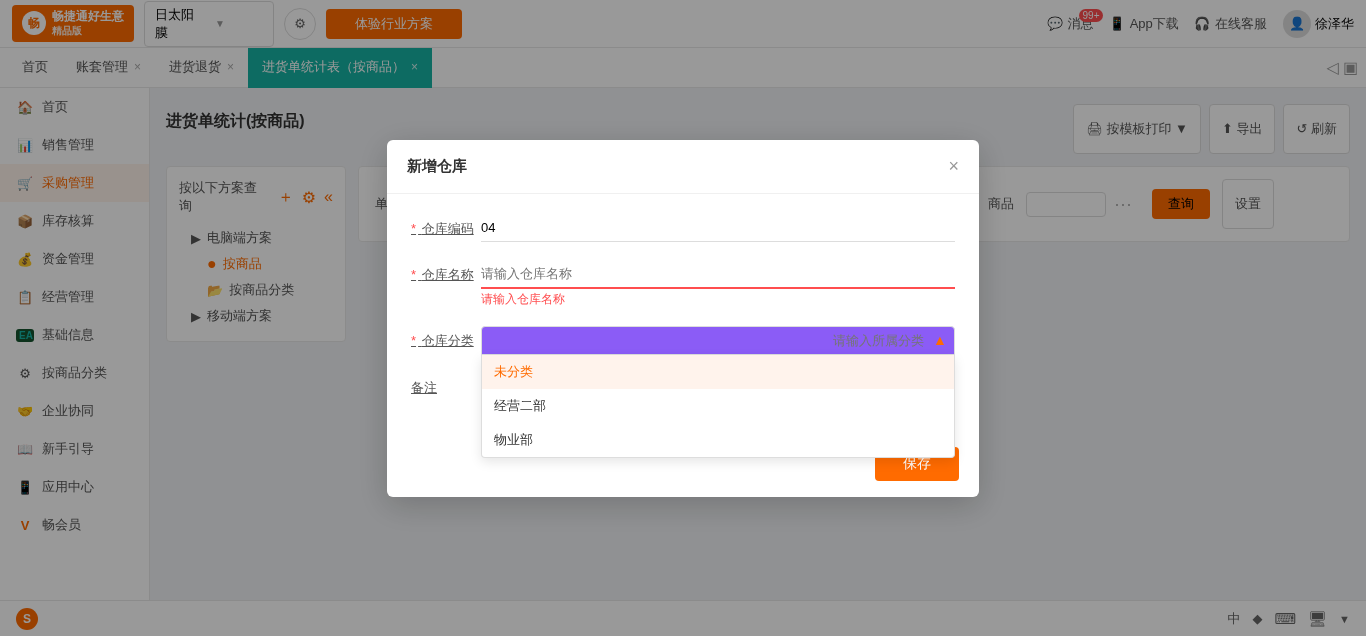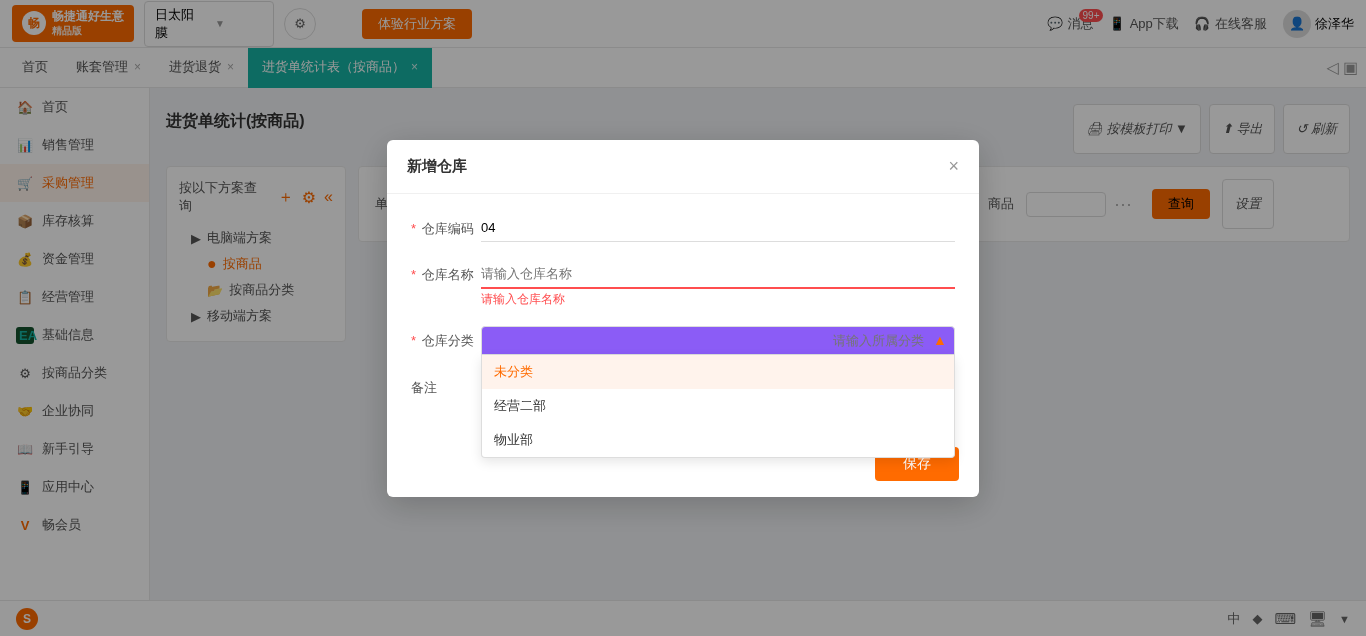--- a/index.html
+++ b/index.html
@@ -32,21 +32,21 @@
     .store-selector span { flex: 1; }
     .chevron { color: #999; font-size: 10px; }
 
     .settings-btn {
       width: 32px; height: 32px; border-radius: 50%; border: 1px solid #ddd;
       display: flex; align-items: center; justify-content: center;
       cursor: pointer; color: #666; background: #fff;
     }
     .trial-btn {
       background: #ff6b00; color: #fff; border: none; border-radius: 4px;
-      padding: 6px 16px; cursor: pointer; font-size: 13px; margin-left: 36px;
+      padding: 6px 29px; cursor: pointer; font-size: 13px;
     }
 
     .top-right { margin-left: auto; display: flex; align-items: center; gap: 16px; }
     .top-icon-item { display: flex; align-items: center; gap: 4px; cursor: pointer; color: #555; font-size: 13px; position: relative; }
     .badge {
       position: absolute; top: -6px; right: -10px;
       background: #ff4d4f; color: #fff; font-size: 10px;
       border-radius: 10px; padding: 1px 4px; min-width: 18px; text-align: center;
     }
     .user-info { display: flex; align-items: center; gap: 4px; cursor: pointer; }
@@ -87,21 +87,21 @@
     }
     .sidebar-item.active { background: #fff3ec; color: #ff6b00; }
     .sidebar-icon { width: 18px; text-align: center; }
     .sidebar-bottom { margin-top: auto; }
 
     
     .content-area { flex: 1; overflow: auto; padding: 16px; position: relative; }
 
     .page-title { font-size: 16px; font-weight: bold; color: #333; margin-bottom: 16px; }
     .btn-primary { background: #ff6b00; color: #000000; border: none; border-radius: 4px; padding: 6px 16px; cursor: pointer; font-size: 13px; }
-    .btn-default { background: #fff; border: 1px solid #ddd; border-radius: 4px; padding: 15px 12px; cursor: pointer; font-size: 13px; color: #555; font-style: italic; }
+    .btn-default { background: #fff; border: 1px solid #ddd; border-radius: 4px; padding: 15px 12px; cursor: pointer; font-size: 13px; color: #555; }
     .btn-icon { background: none; border: none; cursor: pointer; color: #ff6b00; font-size: 16px; }
 
     .filter-section {
       background: #fff; border: 1px solid #e8e8e8; border-radius: 4px;
       padding: 12px; margin-bottom: 12px;
     }
     .filter-header { display: flex; align-items: center; gap: 8px; margin-bottom: 10px; color: #555; font-size: 13px; }
     .filter-tree { padding-left: 12px; }
     .tree-item { padding: 4px 0; cursor: pointer; color: #555; display: flex; align-items: center; gap: 6px; }
     .tree-item.active { color: #ff6b00; }
@@ -137,21 +137,21 @@
       position: relative;
     }
     .modal-header {
       display: flex; align-items: center; justify-content: space-between;
       padding: 16px 20px; border-bottom: 1px solid #f0f0f0;
       font-size: 15px; font-weight: bold; color: #333;
     }
     .modal-close { cursor: pointer; color: #999; font-size: 18px; background: none; border: none; }
     .modal-body { padding: 20px 24px 16px; }
     .form-row { display: flex; align-items: flex-start; margin-bottom: 18px; }
-    .form-label { width: 70px; color: #555; padding-top: 6px; font-size: 13px; }
+    .form-label { width: 70px; color: #555; padding-top: 6px; font-size: 13px; text-decoration: underline; }
     .required { color: #ff4d4f; margin-right: 2px; }
     .form-input-wrap { flex: 1; position: relative; }
     .form-input {
       width: 100%; border: none; border-bottom: 1px solid #ddd;
       padding: 6px 0; font-size: 13px; outline: none;
       background: transparent;
     }
     .form-input.error-outline { border-bottom: 2px solid #ff4d4f; }
     .error-msg { color: #ff4d4f; font-size: 12px; margin-top: 2px; }
 
@@ -285,21 +285,21 @@
     </div>
     <div class="sidebar-item">
       <span class="sidebar-icon">💰</span>
       <span>资金管理</span>
     </div>
     <div class="sidebar-item">
       <span class="sidebar-icon">📋</span>
       <span>经营管理</span>
     </div>
     <div class="sidebar-item">
-      <span class="sidebar-icon" style="font-size:13px;font-weight:bold;color:#17b3a3;background:#14532d;border-radius:3px;padding:1px 3px;">EA</span>
+      <span class="sidebar-icon" style="font-size:10px;font-weight:bold;color:#17b3a3;background:#14532d;border-radius:3px;padding:1px 3px;">EA</span>
       <span>基础信息</span>
     </div>
     <div class="sidebar-item">
       <span class="sidebar-icon">⚙</span>
       <span>按商品分类</span>
     </div>
     <div class="sidebar-item">
       <span class="sidebar-icon">🤝</span>
       <span>企业协同</span>
     </div>

